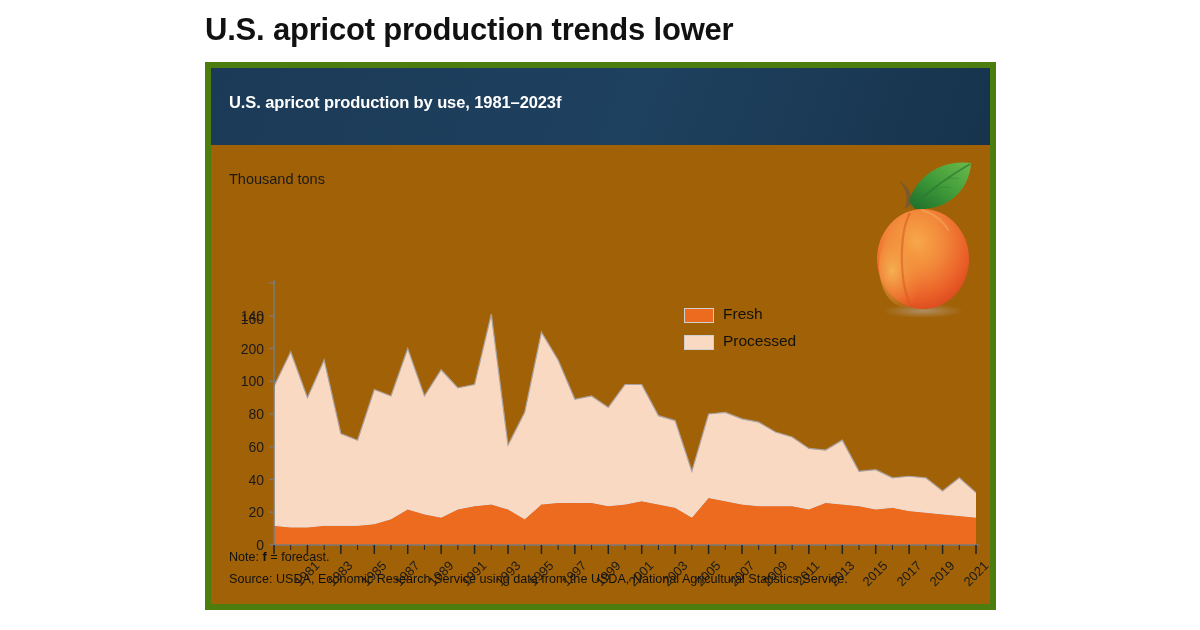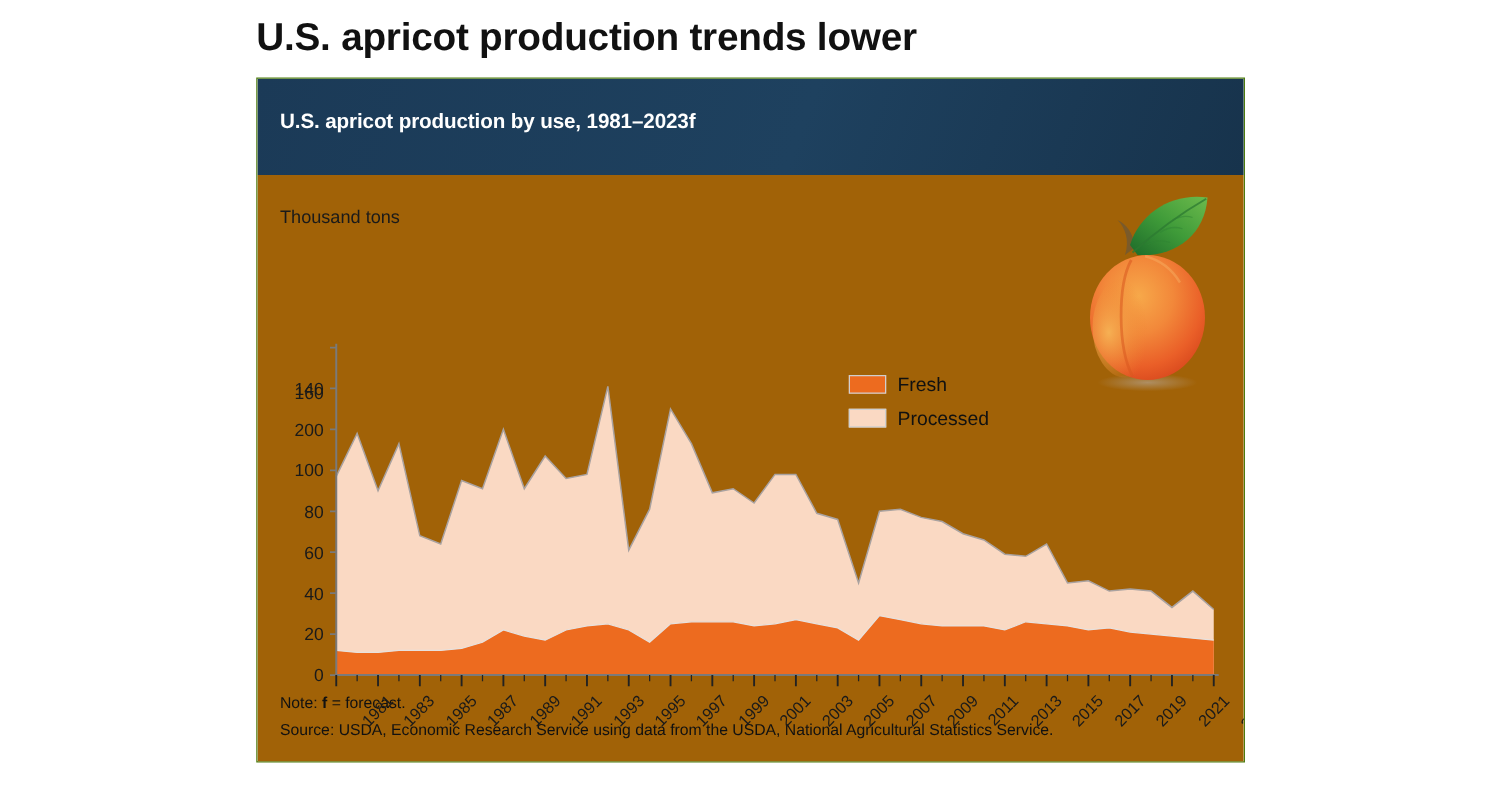--- a/index.html
+++ b/index.html
@@ -38,21 +38,21 @@
   }
 
   
   .card {
     position: absolute;
     left: 205px;
     top: 62px;
     width: 791px;
     height: 548px;
     background: #ffffff;
-    border: 1px solid #4d7c0f;
+    border: 6px solid #4d7c0f;
     box-sizing: border-box;
     overflow: hidden;
   }
 
   
   .card-header {
     position: absolute;
     left: 0; top: 0;
     width: 100%;
     height: 77px;
@@ -150,21 +150,21 @@
   }
 
   
   .legend {
     position: absolute;
     left: 473px;
     top: 160px;
   }
   .legend-row {
     display: flex;
-    align-items: flex-start;
+    align-items: flex-end;
     margin-bottom: 9px;
   }
   .legend-swatch {
     width: 30px;
     height: 15px;
     margin-right: 9px;
     border: 1px solid #cfcfcf;
     box-sizing: border-box;
   }
   .legend-label {

